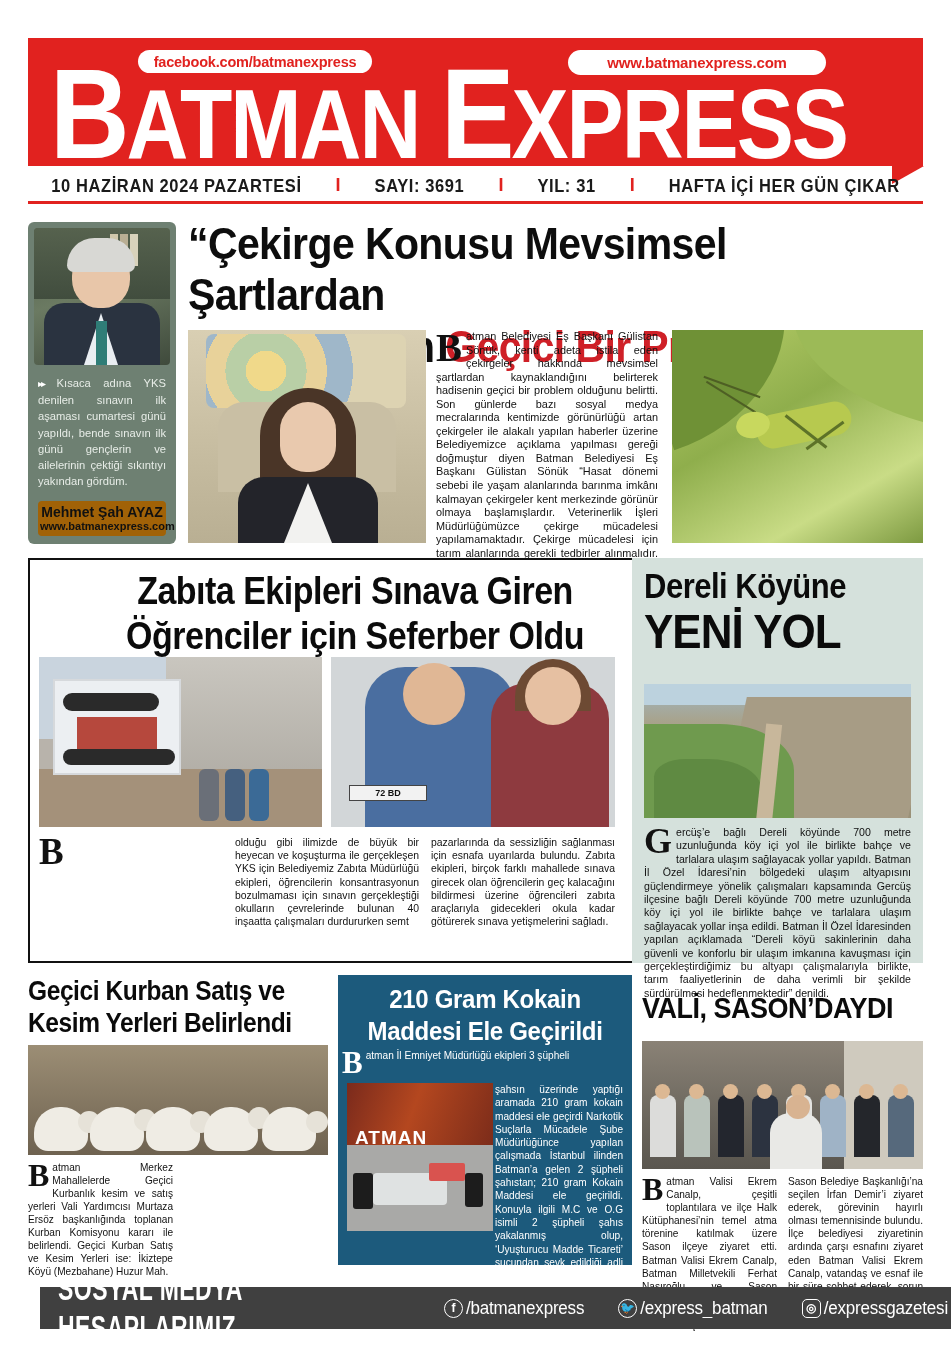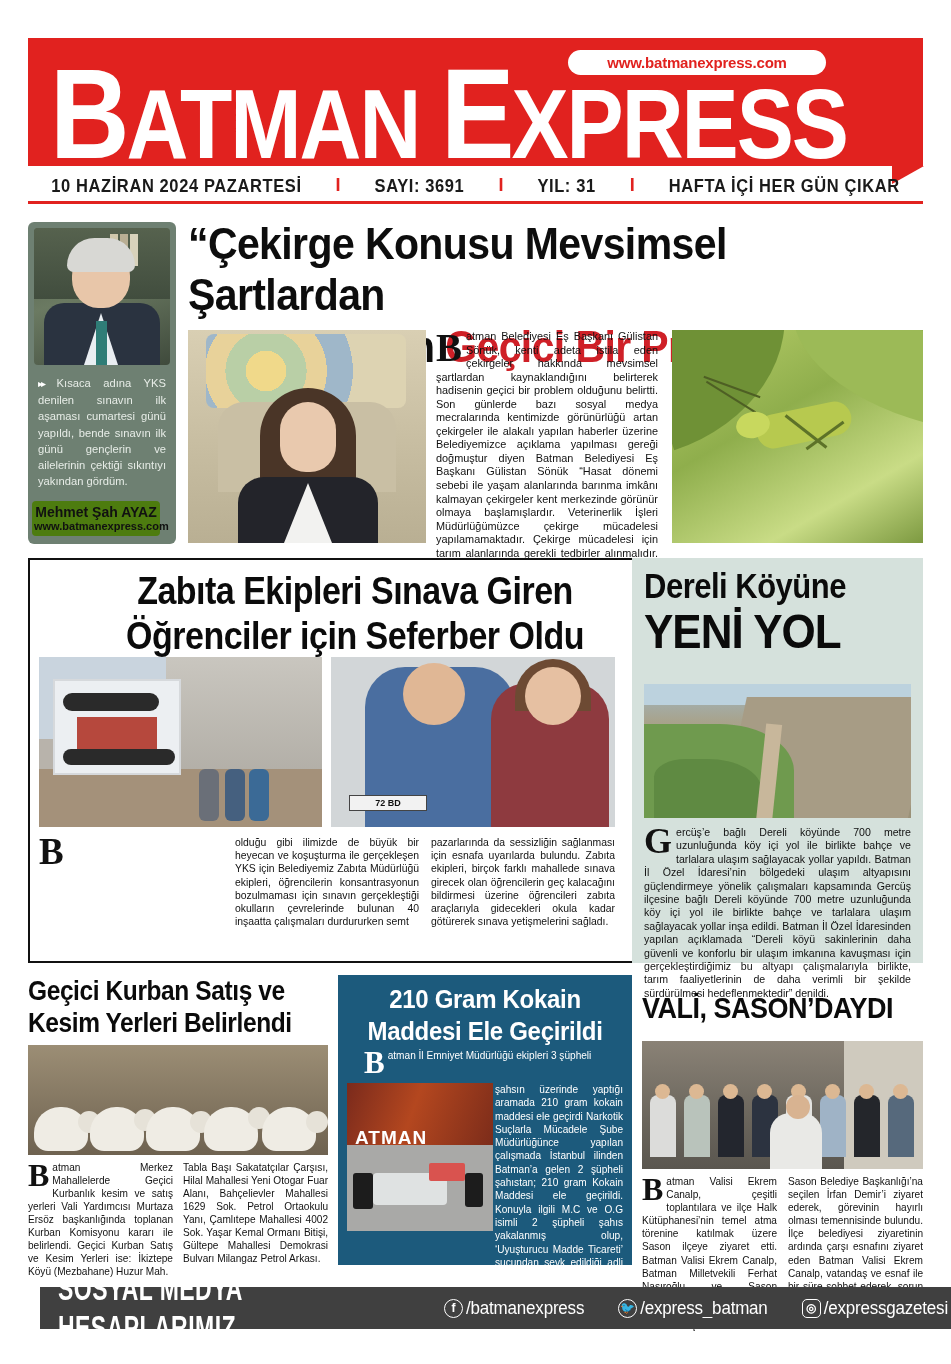--- a/index.html
+++ b/index.html
@@ -94,22 +94,22 @@
   .col-title{
     color:#fff; text-align:center; font-weight:bold; font-size:17px;
     line-height:22px; margin-top:14px; letter-spacing:0.2px;
   }
   .col-text{
     color:#e7ece7; font-size:11.2px; line-height:16.2px; margin-top:10px;
     padding:0 4px; text-align:justify;
   }
   .col-text .arrow{ color:#fff; font-size:10px; letter-spacing:-2px; }
   .col-name{
-    position:absolute; left:4px; bottom:8px; width:128px;
-    background:#4d7c0f; border-radius:4px; text-align:center; padding:3px 2px 4px;
+    position:absolute; left:10px; bottom:8px; width:128px;
+    background:#a16207; border-radius:4px; text-align:center; padding:3px 2px 4px;
   }
   .col-name .nm{ font-size:14px; font-weight:bold; color:#111; display:block; }
   .col-name .ur{ font-size:11px; font-weight:bold; color:#111; display:block; }
 
   .head-main{
     position:absolute; left:160px; top:0px; width:735px;
     font-weight:bold; font-size:41px; line-height:47px; color:#0d0d0d;
     letter-spacing:-0.6px;
     transform:scaleY(1.1); transform-origin:left top;
   }
@@ -173,21 +173,21 @@
   .board{position:absolute;left:14px;top:22px;width:128px;height:96px;background:#eceff2;border:2px solid #d6d9dc;}
   .board .bar{position:absolute;left:8px;top:12px;width:96px;height:18px;background:#2a2a2a;border-radius:9px;}
   .board .bar2{position:absolute;left:8px;bottom:8px;width:112px;height:16px;background:#2a2a2a;border-radius:8px;}
   .board .im{position:absolute;left:22px;top:36px;width:80px;height:40px;background:#b6483d;}
   .wk{position:absolute;bottom:6px;width:20px;height:52px;border-radius:6px;}
   .zabita{position:absolute;left:34px;top:10px;width:150px;height:160px;background:#4a6ea0;border-radius:40px 40px 0 0;}
   .zh{position:absolute;left:72px;top:6px;width:62px;height:62px;background:#e0b795;border-radius:50%;}
   .girl{position:absolute;right:6px;top:26px;width:118px;height:144px;background:#8e3a3f;border-radius:36px 36px 0 0;}
   .gh2{position:absolute;right:34px;top:10px;width:56px;height:58px;background:#e6c0a2;border-radius:50%;}
   .ghair{position:absolute;right:24px;top:2px;width:76px;height:52px;background:#6d4a33;border-radius:38px 38px 0 0;}
-  .plate{position:absolute;left:18px;bottom:16px;width:78px;height:16px;background:#f2f2f2;border:1px solid #444;font-size:9px;display:flex;align-items:center;justify-content:center;color:#111;font-weight:bold;}
+  .plate{position:absolute;left:18px;bottom:26px;width:78px;height:16px;background:#f2f2f2;border:1px solid #444;font-size:9px;display:flex;align-items:center;justify-content:center;color:#111;font-weight:bold;}
 
   .ml-cols{
     position:absolute; left:9px; top:276px; width:576px; height:118px;
     display:flex; gap:12px;
   }
   .ml-cols .c{ width:184px; font-size:10.4px; line-height:13.2px; text-align:justify; color:#111; }
   .ml-cols .dropcap{
     float:left; font-size:37px; line-height:30px; font-weight:bold;
     padding:1px 4px 0 0; font-family:"Liberation Serif", serif;
   }
@@ -226,21 +226,21 @@
     transform:scaleY(1.1); transform-origin:left top;}
   .b1-photo{ position:absolute; left:0; top:70px; width:300px; height:110px; overflow:hidden; background:#8b7c63;}
   .sheep-bg{position:absolute;inset:0;background:linear-gradient(180deg,#9c8e75,#6e6250);}
   .sheep{position:absolute;bottom:4px;width:54px;height:44px;background:#efece4;border-radius:26px 26px 14px 14px;}
   .sheepH{position:absolute;top:-6px;width:22px;height:22px;background:#e6e2d8;border-radius:50%;}
   .b1-cols{ position:absolute; left:0; top:186px; width:300px; display:flex; gap:10px;}
   .b1-cols .c{ width:145px; font-size:10.1px; line-height:13px; text-align:justify; color:#111;}
   .b1-cols .dropcap{ float:left; font-size:32px; line-height:26px; font-weight:bold; padding:1px 3px 0 0;
     font-family:"Liberation Serif", serif;}
 
-  .b2{ position:absolute; left:310px; top:0; width:294px; height:290px; background:#1c5a7c; padding:8px 26px;}
+  .b2{ position:absolute; left:310px; top:0; width:294px; height:290px; background:#1c5a7c; padding:8px 4px;}
   .b2-head{ color:#fff; text-align:center; font-weight:bold; font-size:24px; line-height:30px; letter-spacing:-0.3px;
     transform:scaleY(1.08); transform-origin:center top;}
   .b2-intro{ color:#fff; font-size:10.1px; line-height:13px; text-align:justify; margin-top:6px; }
   .b2-intro .dropcap{ float:left; font-size:31px; line-height:25px; font-weight:bold; padding:1px 3px 0 0;
     font-family:"Liberation Serif", serif; color:#fff;}
   .b2-left{ position:absolute; left:9px; top:108px; width:146px; }
   .b2-photo{ width:146px; height:148px; overflow:hidden; position:relative; background:#3d3c3a;}
   .nk-ban{position:absolute;left:0;top:0;width:100%;height:42%;background:linear-gradient(110deg,#7a2a1c,#b4471f 45%,#7c2c1a);}
   .nk-table{position:absolute;left:0;bottom:0;width:100%;height:58%;background:#a9a9a7;}
   .nk-txt{position:absolute;left:8px;top:30%;width:85%;height:22px;color:#fff;font-weight:bold;font-size:19px;letter-spacing:1px;}
@@ -281,20 +281,21 @@
   }
   .sm .ic.sq{ border-radius:5px; }
   .sm .hnd{ letter-spacing:-0.2px; transform:scaleY(1.1); display:inline-block;}
 </style>
 </head>
 <body>
 
 <div class="page">
 
   <div class="masthead">
+    <div class="badge badge-fb">facebook.com/batmanexpress</div>
     <div class="badge badge-web">www.batmanexpress.com</div>
     <div class="logo"><span>B</span><span class="small">ATMAN </span><span>E</span><span class="small">XPRESS</span></div>
   </div>
 
   <div class="mast-info">
     <span class="txt">10 HAZİRAN 2024 PAZARTESİ</span>
     <span class="mast-sep">I</span>
     <span class="txt">SAYI: 3691</span>
     <span class="mast-sep">I</span>
     <span class="txt">YIL: 31</span>
@@ -423,21 +424,20 @@
           <div class="sheepH" style="left:106px;top:64px;"></div>
         <div class="sheep" style="left:118px;"></div>
           <div class="sheepH" style="left:162px;top:66px;"></div>
         <div class="sheep" style="left:176px;"></div>
           <div class="sheepH" style="left:220px;top:62px;"></div>
         <div class="sheep" style="left:234px;"></div>
           <div class="sheepH" style="left:278px;top:66px;"></div>
       </div>
       <div class="b1-cols">
         <div class="c"><span class="dropcap">B</span><span>atman Merkez Mahallelerde Geçici Kurbanlık kesim ve satış yerleri Vali Yardımcısı Murtaza Ersöz başkanlığında toplanan Kurban Komisyonu kararı ile belirlendi. Geçici Kurban Satış ve Kesim Yerleri ise: İkiztepe Köyü (Mezbahane) Huzur Mah.</span></div>
-        <div class="c">Tabla Başı Sakatatçılar Çarşısı, Hilal Mahallesi Yeni Otogar Fuar Alanı, Bahçelievler Mahallesi 1629 Sok. Petrol Ortaokulu Yanı, Çamlıtepe Mahallesi 4002 Sok. Yaşar Kemal Ormanı Bitişi, Gültepe Mahallesi Demokrasi Bulvarı Milangaz Petrol Arkası.</div>
       </div>
     </div>
 
     <div class="b2">
       <div class="b2-head">
         <span>210 Gram Kokain</span><br>
         <span>Maddesi Ele Geçirildi</span>
       </div>
       <div class="b2-intro">
         <span class="dropcap">B</span><span>atman İl Emniyet Müdürlüğü ekipleri 3 şüpheli</span>

